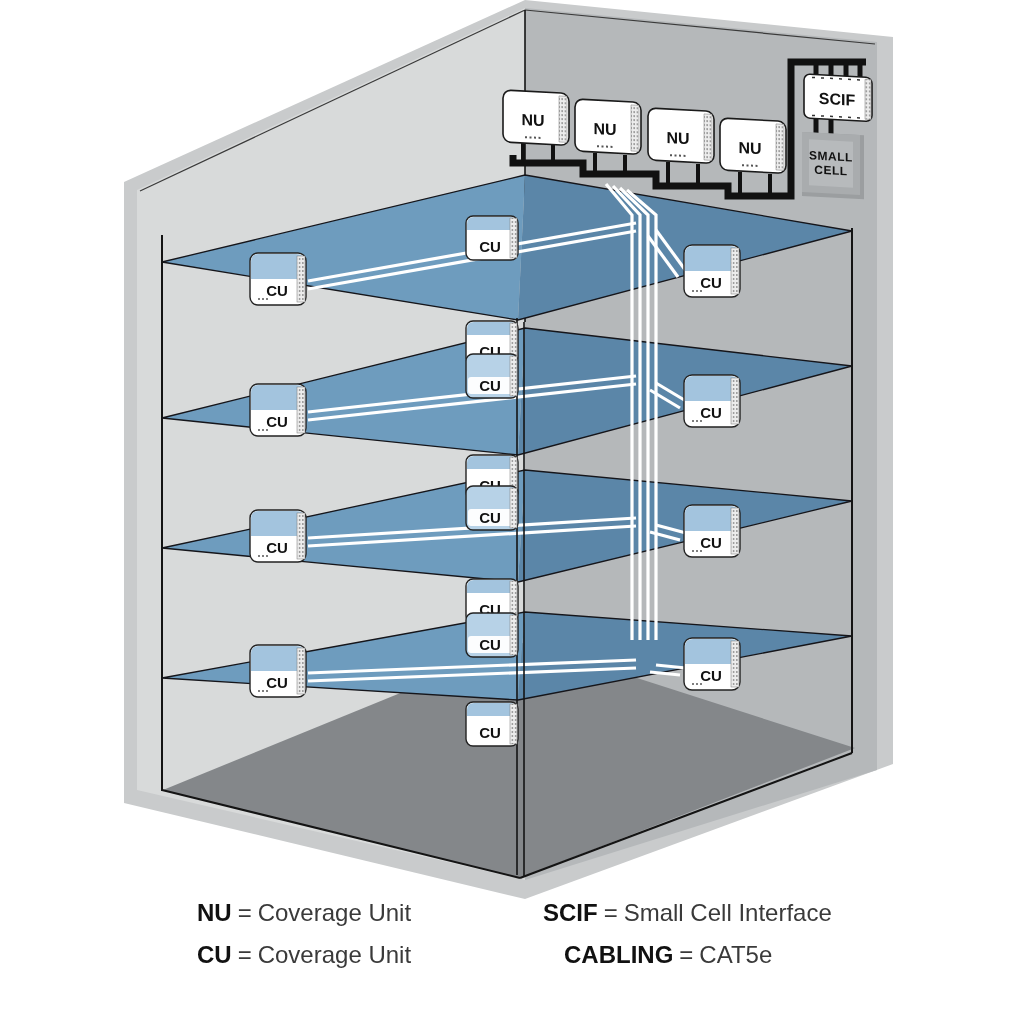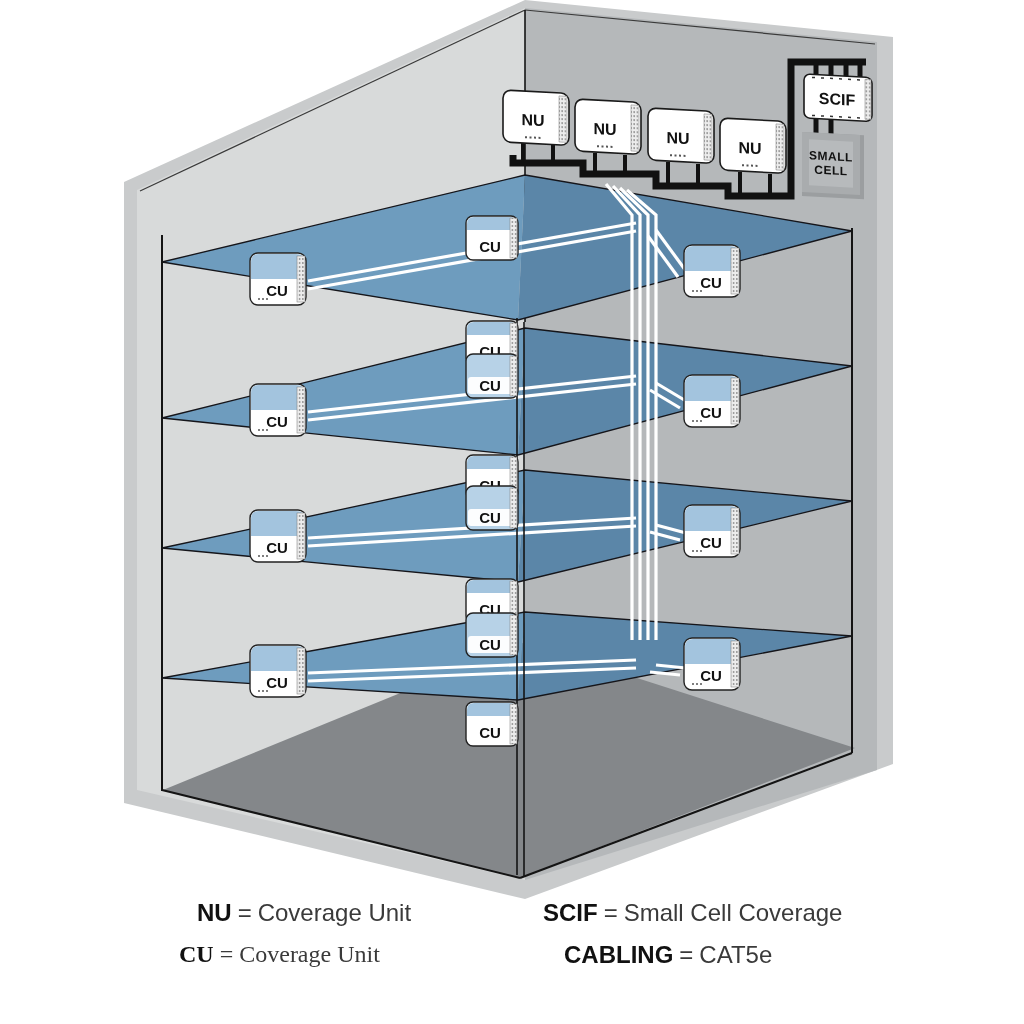--- a/index.html
+++ b/index.html
@@ -228,23 +228,23 @@
       </g>
   <g>
         <use href="#cu-mid-white" x="466" y="702"></use>
       </g>
 </svg>
 
   <div>
     <div class="legend-item" style="left:197px;top:899px;">
       <span class="term">NU</span><span class="sep">=</span><span class="def">Coverage Unit</span>
     </div>
-    <div class="legend-item" style="left:179px;top:941px;font-family:Liberation Serif, serif;">
+    <div class="legend-item" style="left:197px;top:941px;">
       <span class="term">CU</span><span class="sep">=</span><span class="def">Coverage Unit</span>
     </div>
     <div class="legend-item" style="left:543px;top:899px;">
-      <span class="term">SCIF</span><span class="sep">=</span><span class="def">Small Cell Coverage</span>
+      <span class="term">SCIF</span><span class="sep">=</span><span class="def">Small Cell Interface</span>
     </div>
     <div class="legend-item" style="left:564px;top:941px;">
       <span class="term">CABLING</span><span class="sep">=</span><span class="def">CAT5e</span>
     </div>
   </div>
 </div>
 
 </body></html>

